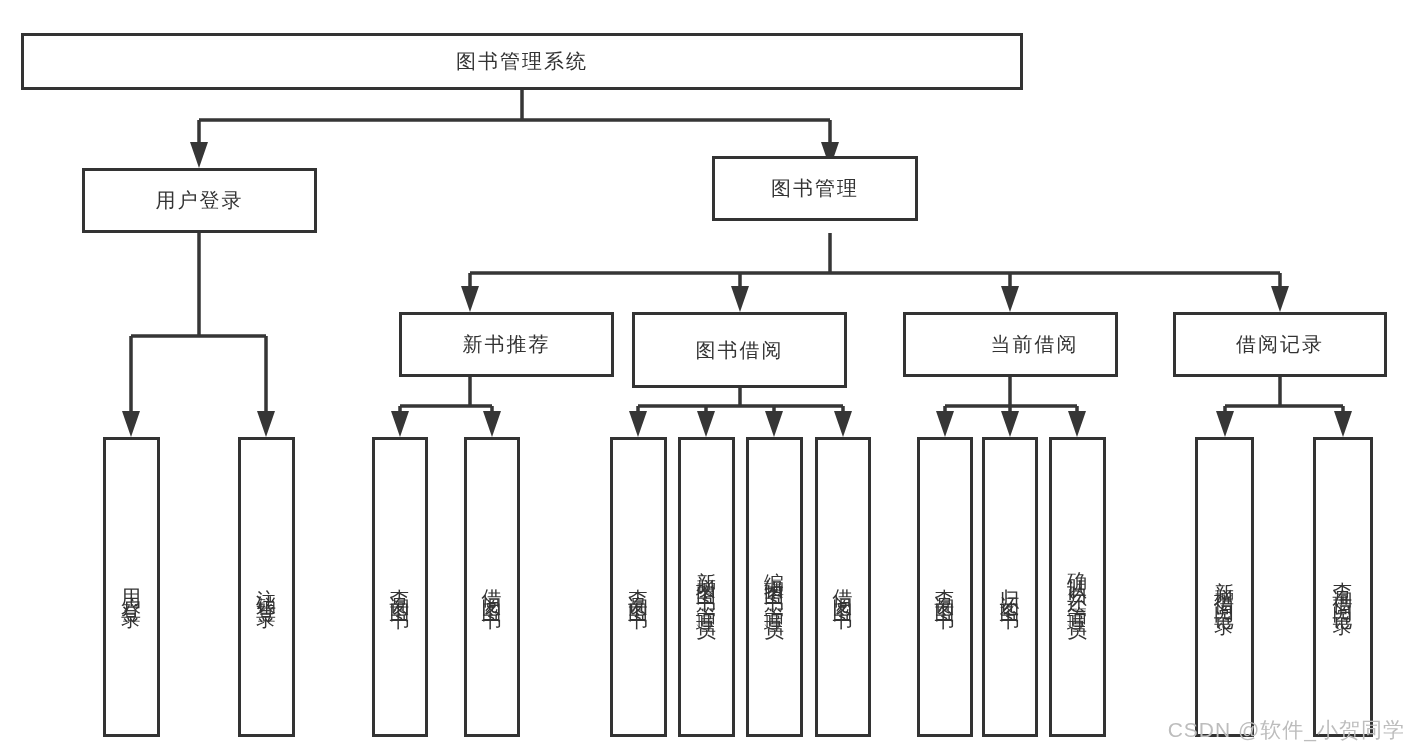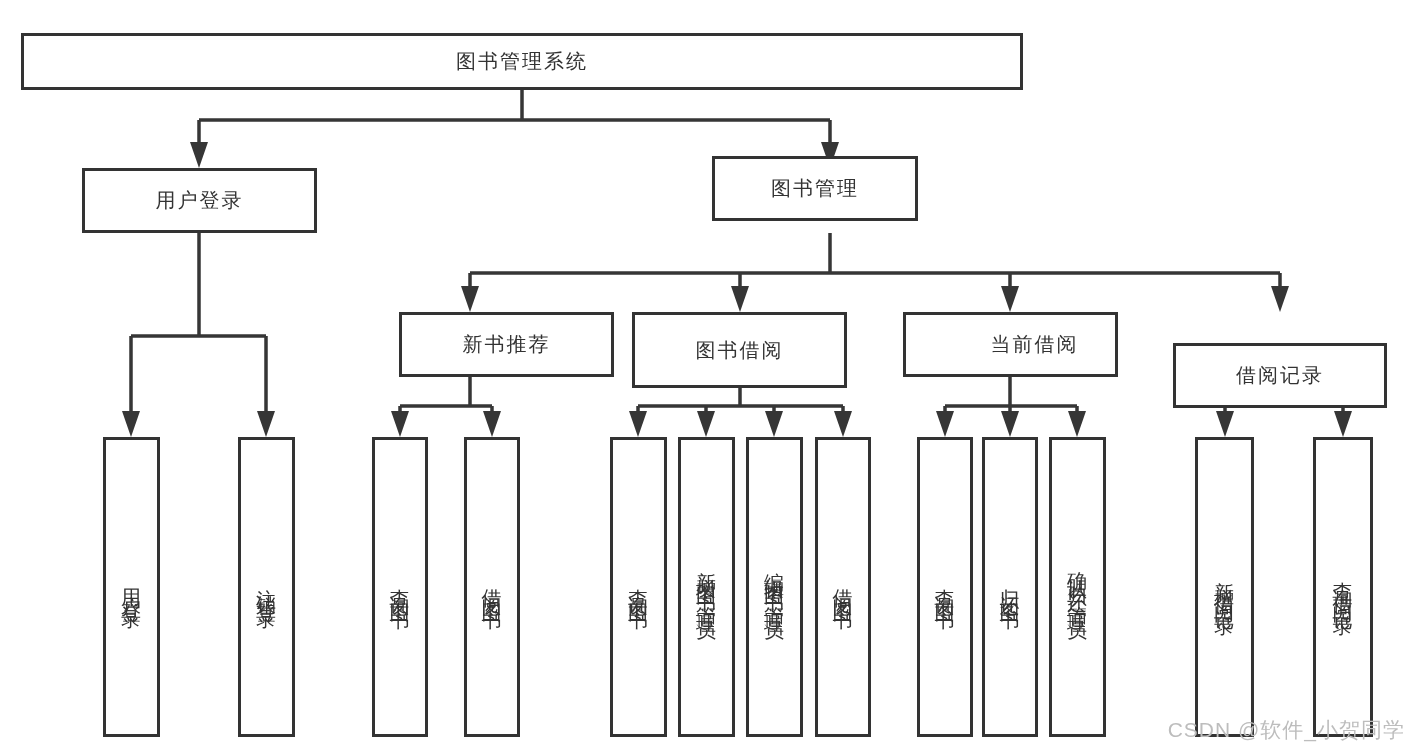--- a/index.html
+++ b/index.html
@@ -105,21 +105,21 @@
 
   <div class="box" style="left:363px; top:312px; width:215px; height:65px;margin-left:36px;">
     <span>新书推荐</span>
   </div>
   <div class="box" style="left:632px; top:312px; width:215px; height:76px;">
     <span>图书借阅</span>
   </div>
   <div class="box" style="left:903px; top:312px; width:215px; height:65px;padding-left:48px;">
     <span>当前借阅</span>
   </div>
-  <div class="box" style="left:1173px; top:312px; width:214px; height:65px;margin-top:31px;">
+  <div class="box" style="left:1173px; top:312px; width:214px; height:65px;">
     <span>借阅记录</span>
   </div>
 
   <div class="box" style="left:103px; top:437px; width:57px; height:300px;">
     <span class="vtext">用户登录</span>
   </div>
   <div class="box" style="left:238px; top:437px; width:57px; height:300px;">
     <span class="vtext">注销登录</span>
   </div>
 

